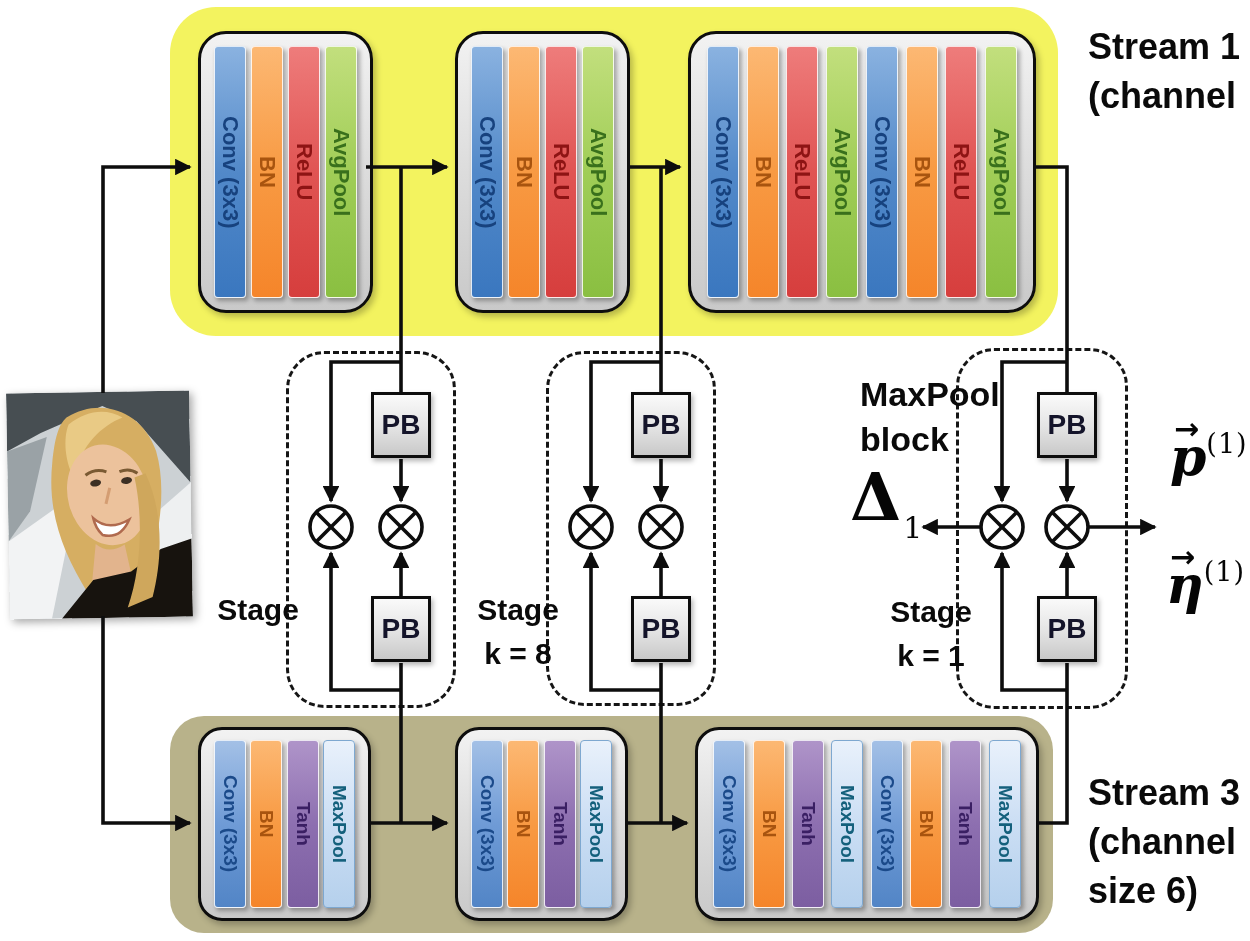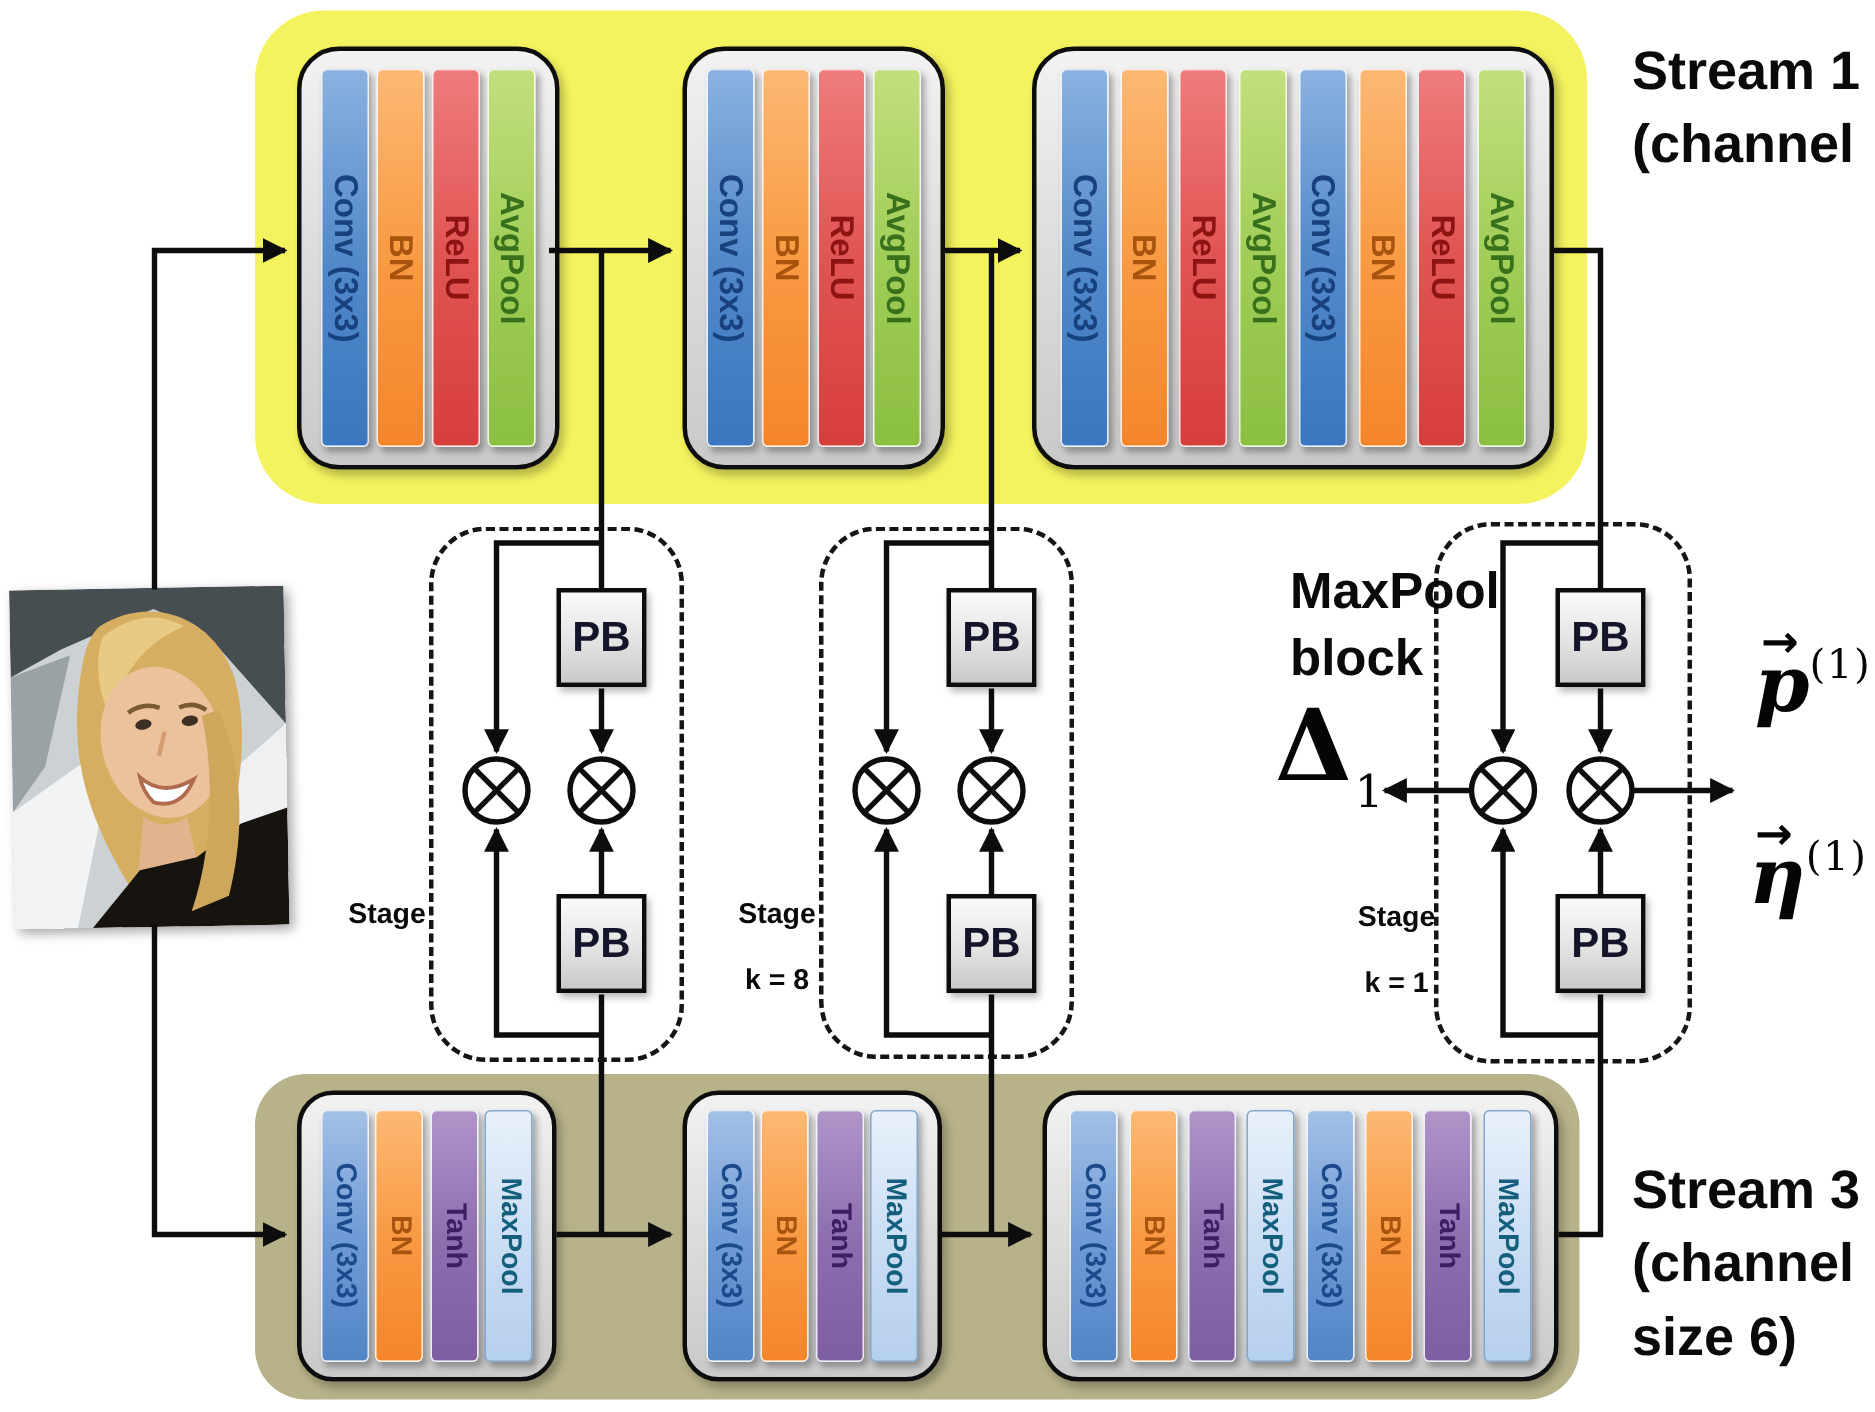--- a/index.html
+++ b/index.html
@@ -59,21 +59,21 @@
     position:absolute;width:60px;height:66px;box-sizing:border-box;
     border:3px solid #0d0d0d;background:linear-gradient(180deg,#fafafa 0%,#e3e3e3 55%,#c9c9c9 100%);
     display:flex;align-items:center;justify-content:center;
     font-weight:700;font-size:28px;color:#14142a;
     box-shadow:2px 3px 5px rgba(0,0,0,0.3);
   }
 
   
   .stage-label{
     position:absolute;width:110px;text-align:center;
-    font-weight:700;font-size:19px;line-height:44px;color:#0a0a0a;
+    font-weight:700;font-size:30px;line-height:44px;color:#0a0a0a;
   }
   .big-label{
     position:absolute;font-weight:700;font-size:36px;line-height:49px;color:#0a0a0a;
   }
   #fusion-label{position:absolute;font-weight:700;font-size:34px;line-height:45px;color:#0a0a0a;}
 
   
   #delta-label{position:absolute;left:850px;top:464px;font-family:"DejaVu Serif",serif;color:#050505;}
   #delta-label .sym{font-size:66px;font-weight:700;line-height:66px;}
   #delta-label .sub{font-size:30px;font-weight:400;vertical-align:-18px;margin-left:2px;}

